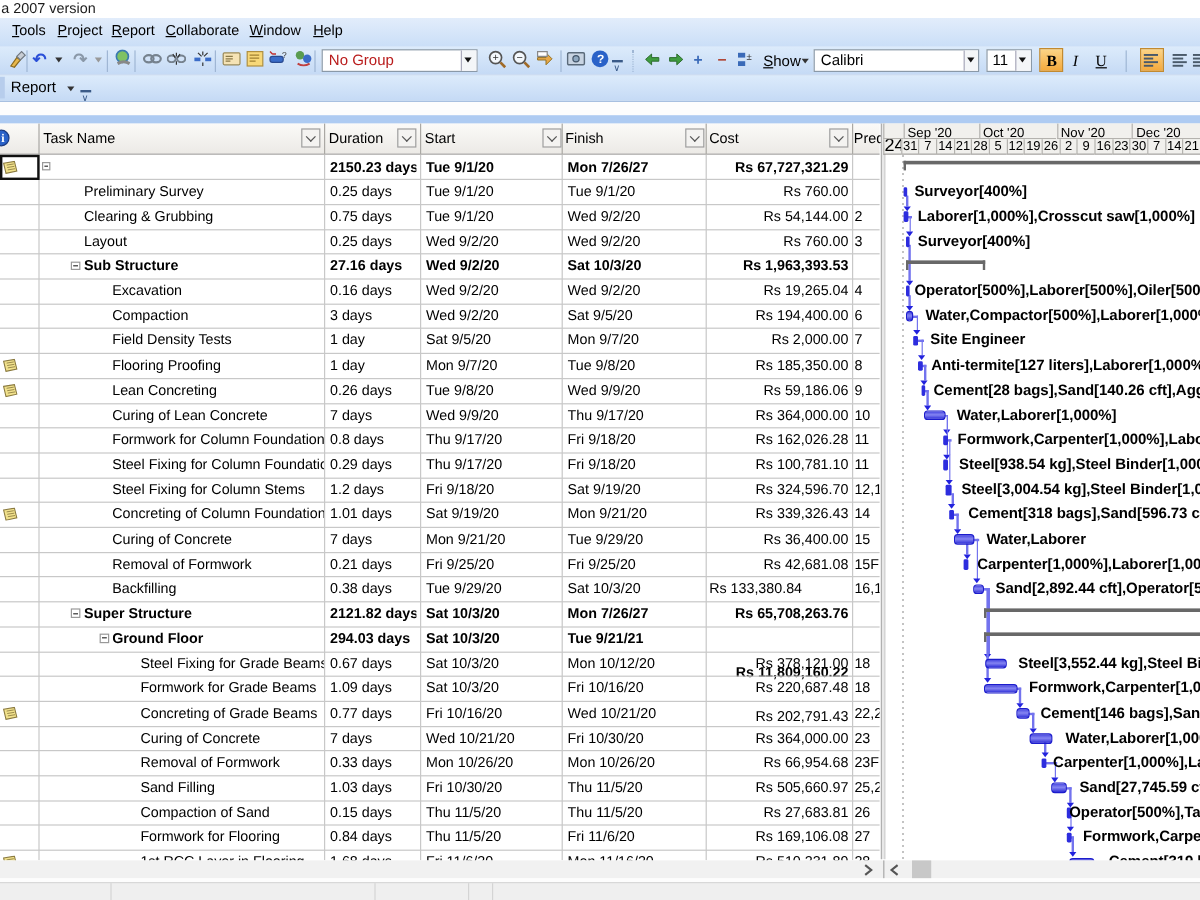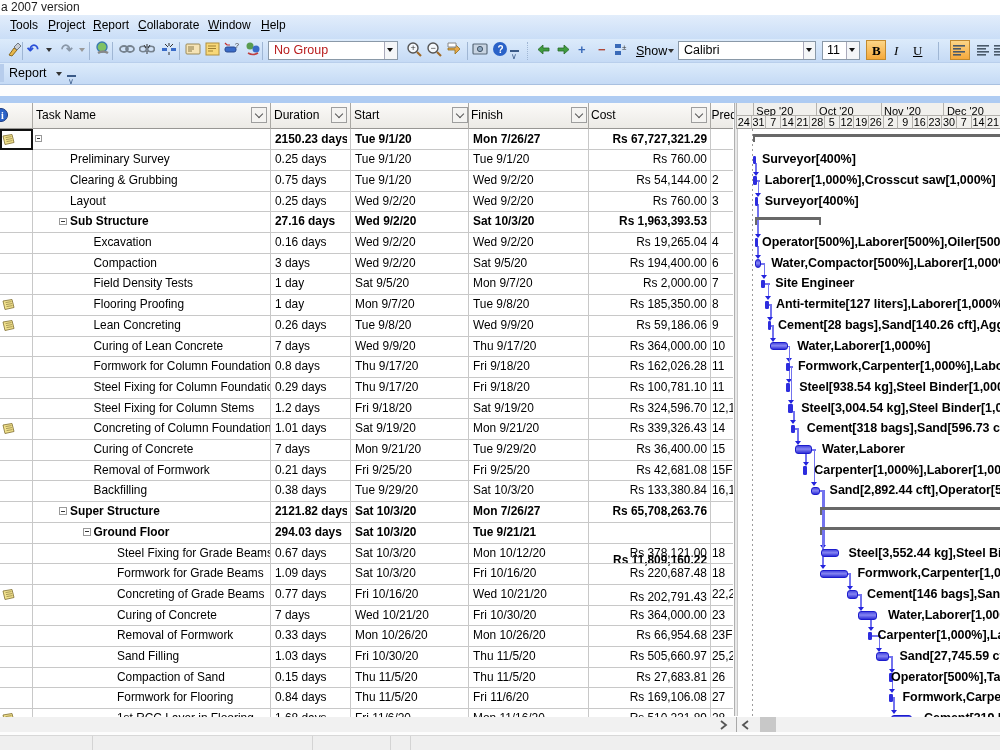--- a/index.html
+++ b/index.html
@@ -301,21 +301,21 @@
 <div class="cell" style="left:93.5px;top:331.2px;width:176.5px;height:20.7px;line-height:20.7px;font-weight:normal;">Removal of Formwork</div>
 <div class="cell" style="left:275px;top:331.2px;width:72px;height:20.7px;line-height:20.7px;font-weight:normal;">0.21 days</div>
 <div class="cell" style="left:355px;top:331.2px;width:110px;height:20.7px;line-height:20.7px;font-weight:normal;">Fri 9/25/20</div>
 <div class="cell" style="left:473px;top:331.2px;width:112px;height:20.7px;line-height:20.7px;font-weight:normal;">Fri 9/25/20</div>
 <div class="cell" style="left:591px;top:331.2px;width:116px;height:20.7px;line-height:20.7px;font-weight:normal;text-align:right;">Rs 42,681.08</div>
 <div class="cell" style="left:712px;top:331.2px;width:21px;height:20.7px;line-height:20.7px;">15F</div>
 <div class="cell" style="left:93.5px;top:351.9px;width:176.5px;height:20.7px;line-height:20.7px;font-weight:normal;">Backfilling</div>
 <div class="cell" style="left:275px;top:351.9px;width:72px;height:20.7px;line-height:20.7px;font-weight:normal;">0.38 days</div>
 <div class="cell" style="left:355px;top:351.9px;width:110px;height:20.7px;line-height:20.7px;font-weight:normal;">Tue 9/29/20</div>
 <div class="cell" style="left:473px;top:351.9px;width:112px;height:20.7px;line-height:20.7px;font-weight:normal;">Sat 10/3/20</div>
-<div class="cell" style="left:591px;top:351.9px;width:116px;height:20.7px;line-height:20.7px;font-weight:normal;text-align:right;">Rs 133,380.84</div>
+<div class="cell" style="left:591px;top:351.9px;width:116px;height:20.7px;line-height:20.7px;font-weight:normal;text-align:left;">Rs 133,380.84</div>
 <div class="cell" style="left:712px;top:351.9px;width:21px;height:20.7px;line-height:20.7px;">16,1</div>
 <div class="cell" style="left:70px;top:372.6px;width:200px;height:20.7px;line-height:20.7px;font-weight:bold;">Super Structure</div>
 <div style="position:absolute;left:59px;top:378.8px;width:7.5px;height:7.5px;background:#fff;border:1px solid #999;"></div>
 <div style="position:absolute;left:61px;top:382px;width:3.5px;height:1.2px;background:#333;"></div>
 <div class="cell" style="left:275px;top:372.6px;width:72px;height:20.7px;line-height:20.7px;font-weight:bold;">2121.82 days</div>
 <div class="cell" style="left:355px;top:372.6px;width:110px;height:20.7px;line-height:20.7px;font-weight:bold;">Sat 10/3/20</div>
 <div class="cell" style="left:473px;top:372.6px;width:112px;height:20.7px;line-height:20.7px;font-weight:bold;">Mon 7/26/27</div>
 <div class="cell" style="left:591px;top:372.6px;width:116px;height:20.7px;line-height:20.7px;font-weight:bold;text-align:right;">Rs 65,708,263.76</div>
 <div class="cell" style="left:93.5px;top:393.3px;width:176.5px;height:20.7px;line-height:20.7px;font-weight:bold;">Ground Floor</div>
 <div style="position:absolute;left:83px;top:399.5px;width:7.5px;height:7.5px;background:#fff;border:1px solid #999;"></div>
@@ -426,21 +426,21 @@
 <div style="position:absolute;left:738px;top:103.2px;width:262px;height:25.4px;background:#f1f0ed;"></div>
 <div style="position:absolute;left:736px;top:103.2px;width:16.8px;height:12.7px;background:#f1f0ed;border-left:1px solid #b4b2ae;border-bottom:1px solid #b4b2ae;overflow:hidden;"></div>
 <div style="position:absolute;left:752.8px;top:103.2px;width:62.8px;height:12.7px;background:#f1f0ed;border-left:1px solid #b4b2ae;border-bottom:1px solid #b4b2ae;overflow:hidden;"></div>
 <div style="position:absolute;left:756.3px;top:104.6px;font-size:11px;color:#000;">Sep '20</div>
 <div style="position:absolute;left:815.6px;top:103.2px;width:64.9px;height:12.7px;background:#f1f0ed;border-left:1px solid #b4b2ae;border-bottom:1px solid #b4b2ae;overflow:hidden;"></div>
 <div style="position:absolute;left:819.1px;top:104.6px;font-size:11px;color:#000;">Oct '20</div>
 <div style="position:absolute;left:880.5px;top:103.2px;width:62.9px;height:12.7px;background:#f1f0ed;border-left:1px solid #b4b2ae;border-bottom:1px solid #b4b2ae;overflow:hidden;"></div>
 <div style="position:absolute;left:884px;top:104.6px;font-size:11px;color:#000;">Nov '20</div>
 <div style="position:absolute;left:943.4px;top:103.2px;width:58.6px;height:12.7px;background:#f1f0ed;border-left:1px solid #b4b2ae;border-bottom:1px solid #b4b2ae;overflow:hidden;"></div>
 <div style="position:absolute;left:946.9px;top:104.6px;font-size:11px;color:#000;">Dec '20</div>
-<div style="position:absolute;left:736px;top:115.9px;width:14.665px;height:12.7px;background:#f1f0ed;border-left:1px solid #b4b2ae;border-bottom:1px solid #989694;overflow:hidden;text-align:center;font-size:11px;color:#000;line-height:12.5px;">24</div>
+<div style="position:absolute;left:736px;top:115.9px;width:14.665px;height:12.7px;background:#f1f0ed;border-left:1px solid #b4b2ae;border-bottom:1px solid #989694;overflow:hidden;text-align:center;font-size:15px;color:#000;line-height:12.5px;">24</div>
 <div style="position:absolute;left:750.665px;top:115.9px;width:14.665px;height:12.7px;background:#f1f0ed;border-left:1px solid #b4b2ae;border-bottom:1px solid #989694;overflow:hidden;text-align:center;font-size:10.8px;color:#000;line-height:12.5px;">31</div>
 <div style="position:absolute;left:765.33px;top:115.9px;width:14.665px;height:12.7px;background:#f1f0ed;border-left:1px solid #b4b2ae;border-bottom:1px solid #989694;overflow:hidden;text-align:center;font-size:10.8px;color:#000;line-height:12.5px;">7</div>
 <div style="position:absolute;left:779.995px;top:115.9px;width:14.665px;height:12.7px;background:#f1f0ed;border-left:1px solid #b4b2ae;border-bottom:1px solid #989694;overflow:hidden;text-align:center;font-size:10.8px;color:#000;line-height:12.5px;">14</div>
 <div style="position:absolute;left:794.66px;top:115.9px;width:14.665px;height:12.7px;background:#f1f0ed;border-left:1px solid #b4b2ae;border-bottom:1px solid #989694;overflow:hidden;text-align:center;font-size:10.8px;color:#000;line-height:12.5px;">21</div>
 <div style="position:absolute;left:809.325px;top:115.9px;width:14.665px;height:12.7px;background:#f1f0ed;border-left:1px solid #b4b2ae;border-bottom:1px solid #989694;overflow:hidden;text-align:center;font-size:10.8px;color:#000;line-height:12.5px;">28</div>
 <div style="position:absolute;left:823.99px;top:115.9px;width:14.665px;height:12.7px;background:#f1f0ed;border-left:1px solid #b4b2ae;border-bottom:1px solid #989694;overflow:hidden;text-align:center;font-size:10.8px;color:#000;line-height:12.5px;">5</div>
 <div style="position:absolute;left:838.655px;top:115.9px;width:14.665px;height:12.7px;background:#f1f0ed;border-left:1px solid #b4b2ae;border-bottom:1px solid #989694;overflow:hidden;text-align:center;font-size:10.8px;color:#000;line-height:12.5px;">12</div>
 <div style="position:absolute;left:853.32px;top:115.9px;width:14.665px;height:12.7px;background:#f1f0ed;border-left:1px solid #b4b2ae;border-bottom:1px solid #989694;overflow:hidden;text-align:center;font-size:10.8px;color:#000;line-height:12.5px;">19</div>
 <div style="position:absolute;left:867.985px;top:115.9px;width:14.665px;height:12.7px;background:#f1f0ed;border-left:1px solid #b4b2ae;border-bottom:1px solid #989694;overflow:hidden;text-align:center;font-size:10.8px;color:#000;line-height:12.5px;">26</div>
 <div style="position:absolute;left:882.65px;top:115.9px;width:14.665px;height:12.7px;background:#f1f0ed;border-left:1px solid #b4b2ae;border-bottom:1px solid #989694;overflow:hidden;text-align:center;font-size:10.8px;color:#000;line-height:12.5px;">2</div>

